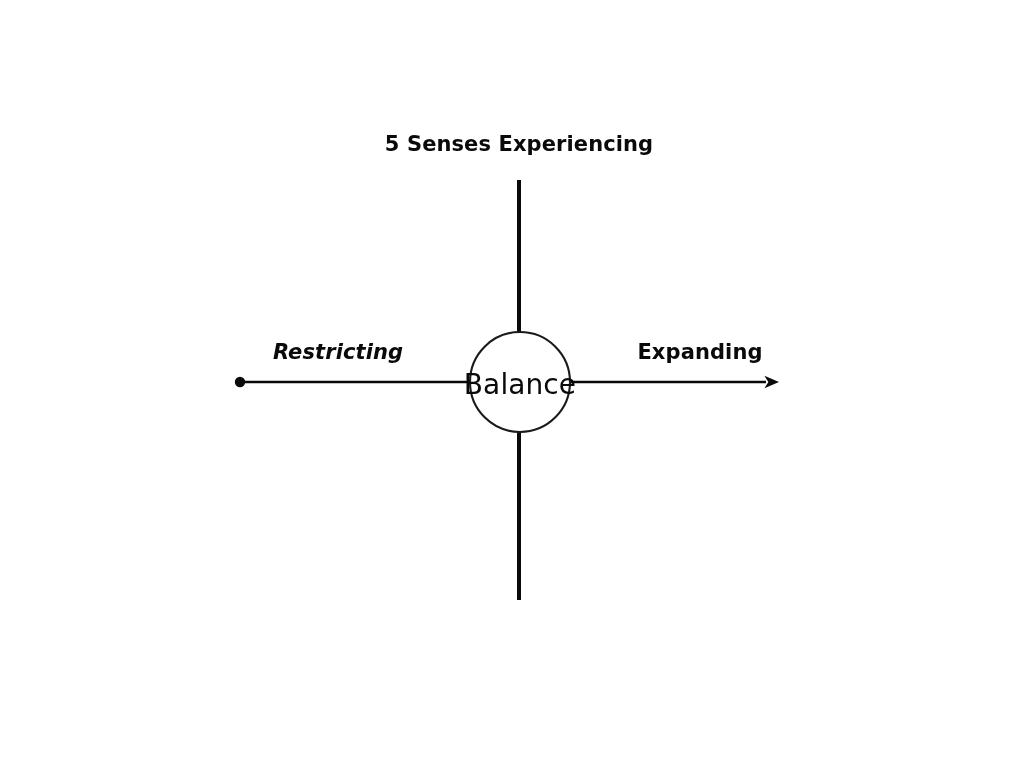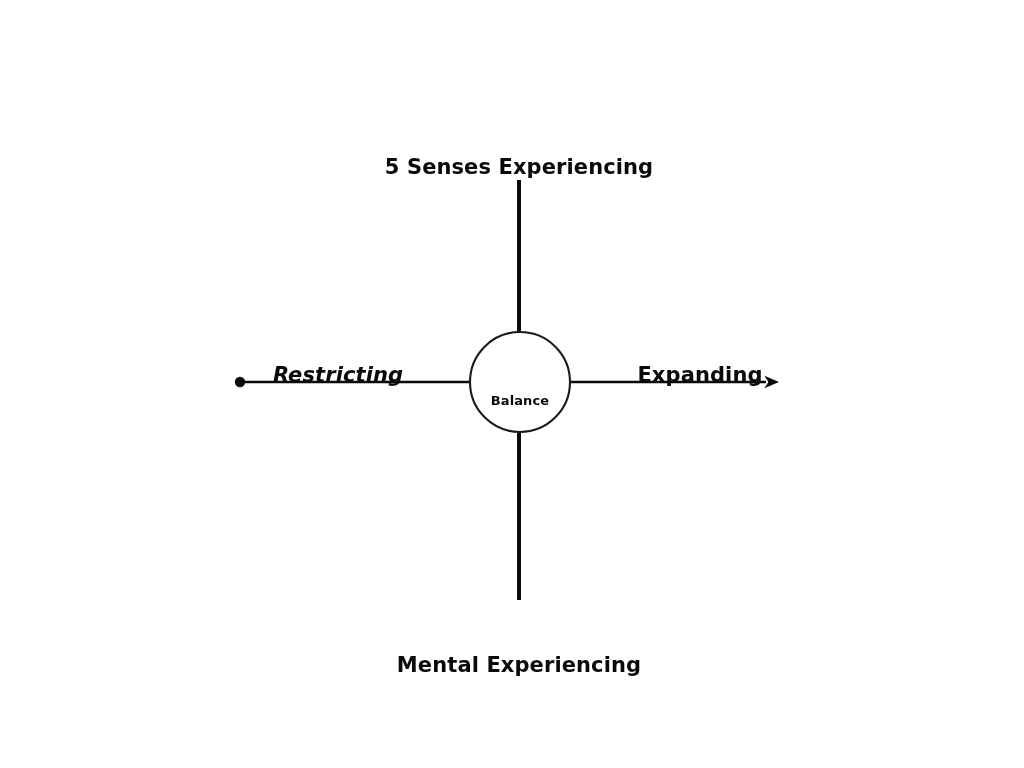--- a/index.html
+++ b/index.html
@@ -33,31 +33,30 @@
     font-family: "DejaVu Sans", sans-serif;
     font-size: 21px;
     font-weight: 600;
     letter-spacing: 0.1px;
     white-space: nowrap;
     line-height: 1;
   }
   .axis-label.center-x {
     transform: translateX(-50%);
     text-align: center;
-    margin-top: 23px;
   }
   #label-top      { left: 519px; top: 134px; }
   #label-bottom   { left: 519px; top: 632px; }
   #label-left     { left: 338px; top: 342px; font-style: italic; }
   #label-right    { left: 700px; top: 342px; }
   #label-center-node {
     left: 520px;
     top: 371px;
-    font-size: 13px;
-    font-weight: 700;
+    font-size: 28px;
+    font-weight: 400;
   }
 </style>
 </head>
 <body>
 
 <div id="canvas">
 
   <svg id="diagram-svg" viewBox="0 0 1024 768" xmlns="http://www.w3.org/2000/svg">
     <defs>
       <marker id="arrowhead" markerWidth="7" markerHeight="7" refX="0.6" refY="2.6" orient="auto" markerUnits="strokeWidth">
@@ -71,21 +70,20 @@
 
     <line x1="570" y1="382" x2="766" y2="382" stroke="#0a0a0a" stroke-width="2.6" stroke-linecap="butt" marker-end="url(#arrowhead)"></line>
 
     <circle cx="240" cy="382" r="5.2" fill="#0a0a0a"></circle>
 
     <circle cx="520" cy="382" r="50" fill="#ffffff" stroke="#1a1a1a" stroke-width="2.1"></circle>
   </svg>
 
   <div class="axis-label center-x" id="label-top">5 Senses Experiencing</div>
 
-  <div class="axis-label center-x" id="label-bottom">Mental Experiencing</div>
 
   <div class="axis-label center-x" id="label-left">Restricting</div>
 
   <div class="axis-label center-x" id="label-right">Expanding</div>
 
   <div class="axis-label center-x" id="label-center-node">Balance</div>
 
 </div>
 
 </body></html>

